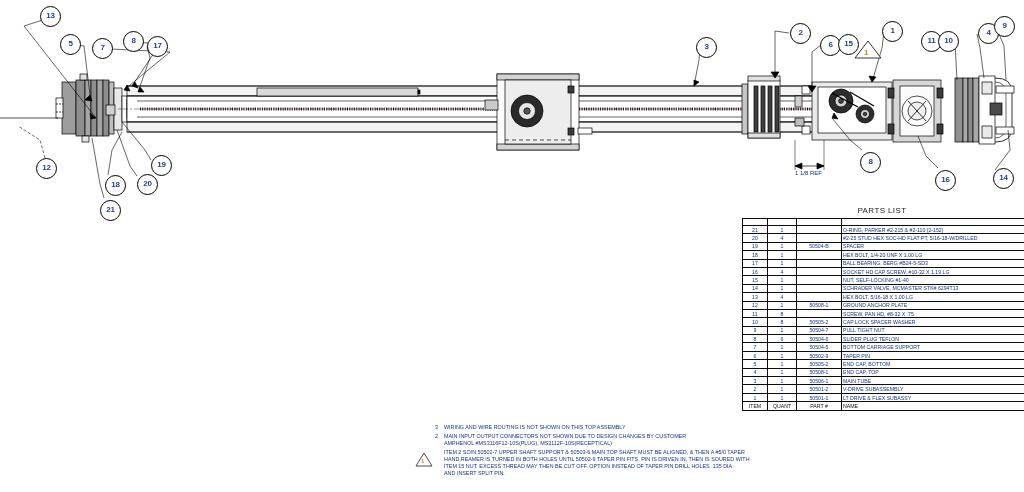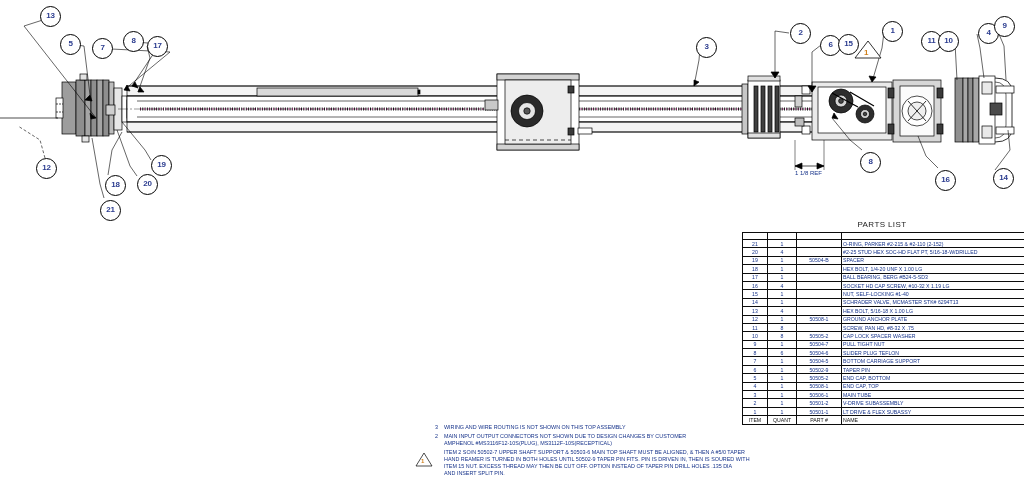--- a/index.html
+++ b/index.html
@@ -16,21 +16,21 @@
     position:absolute;width:19px;height:19px;border:1px solid #000;
     border-radius:50%;background:#fff;
     font-size:8px;line-height:17px;text-align:center;
     color:#2b3c8f;font-weight:bold;letter-spacing:-.3px;
   }
 
   
   .parts-wrap{position:absolute;left:742px;top:206px;width:280px;}
   .parts-title{
     text-align:center;font-size:8px;letter-spacing:.4px;
-    margin:14px 0 3px 0;color:#1a1a1a;
+    margin:0 0 3px 0;color:#1a1a1a;
   }
   table.parts{
     border-collapse:collapse;width:278px;table-layout:fixed;
     border:1px solid #0c0c0c;
   }
   table.parts td{
     border:1px solid #0c0c0c;
     font-size:5.2px;line-height:6px;height:7.4px;
     padding:0 1px;color:#16338a;white-space:nowrap;overflow:hidden;
   }

